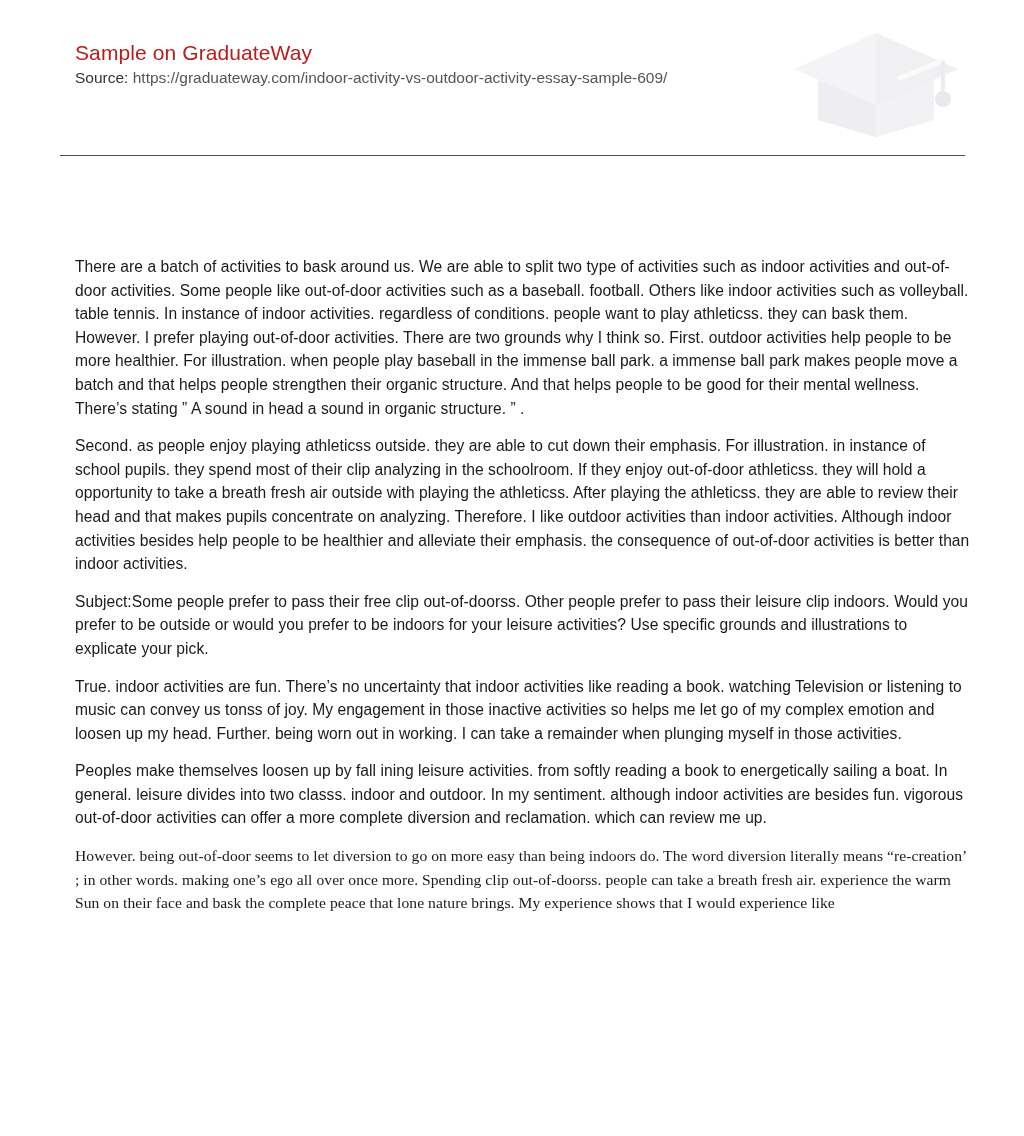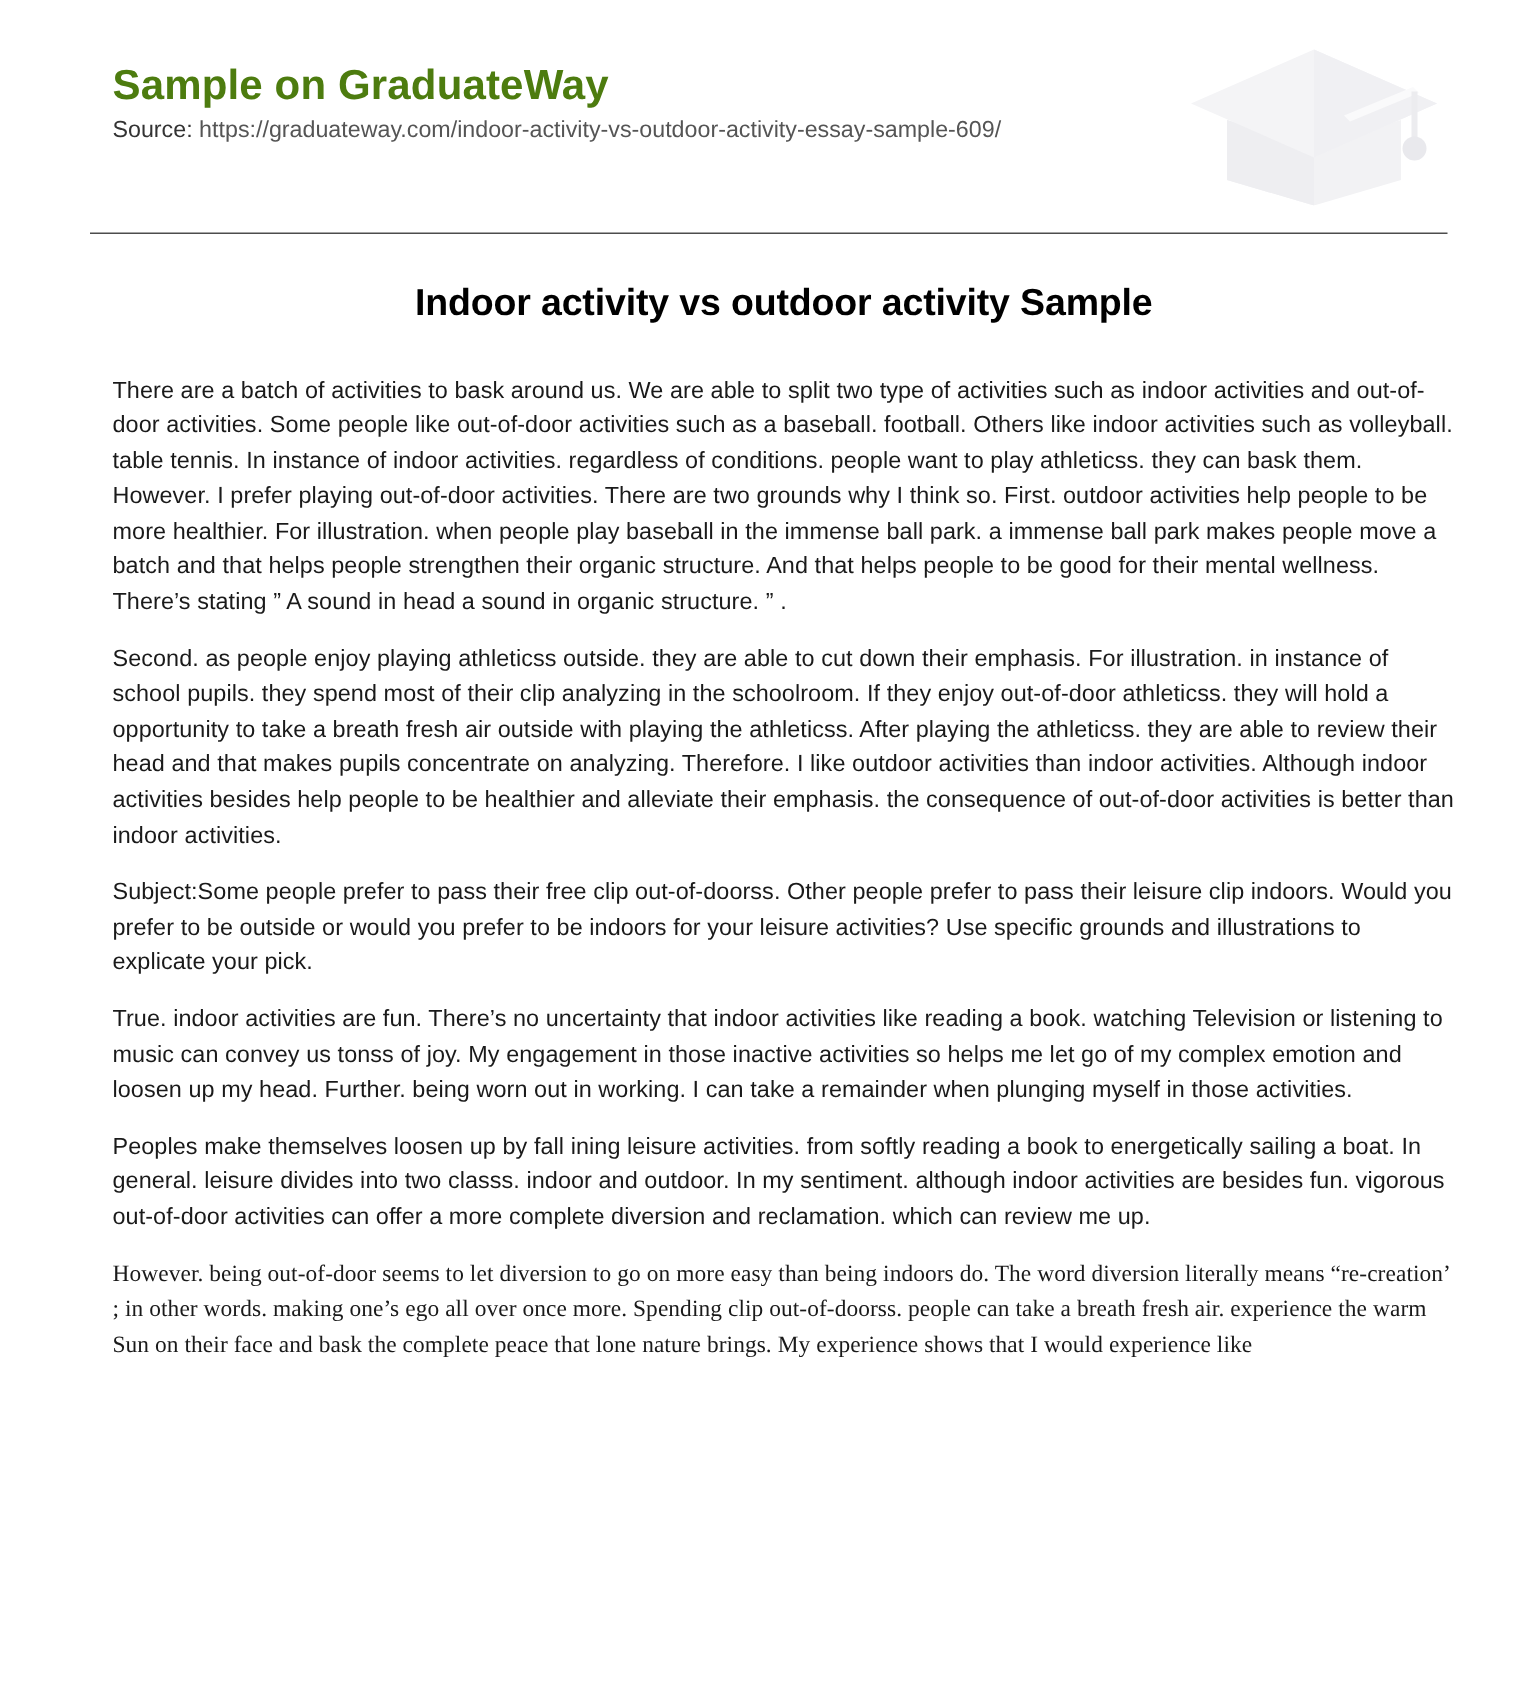--- a/index.html
+++ b/index.html
@@ -24,25 +24,25 @@
 
   
   .header {
     position: relative;
     padding: 40px 60px 0 75px;
     height: 115px;
     box-sizing: border-box;
   }
 
   .site-title {
-    font-size: 28px;
-    color: #4d7c0f;
+    font-size: 21px;
+    color: #b91c1c;
     line-height: 1.2;
     margin: 0;
-    font-weight: 700;
+    font-weight: 400;
     letter-spacing: 0.1px;
   }
 
   .source-line {
     margin-top: 3px;
     font-size: 15.5px;
     line-height: 1.3;
     white-space: nowrap;
   }
   .source-label {
@@ -85,21 +85,21 @@
     font-weight: bold;
     color: #000000;
     text-align: center;
     margin: 0;
     padding: 0 0 0 0;
     line-height: 1.3;
     letter-spacing: -0.1px;
   }
 
   .body-copy {
-    margin-top: 30px;
+    margin-top: 69px;
   }
 
   .body-copy p {
     margin: 0 0 14px 0;
     font-size: 15.6px;
     line-height: 23.6px;
     color: #1a1a1a;
     text-align: left;
     letter-spacing: 0.05px;
   }
@@ -132,21 +132,20 @@
         <path d="M110 52 L156 33 L160 37 L114 56 Z" fill="#fafafb"></path>
         <rect x="155" y="36" width="4" height="34" fill="#ececef"></rect>
         <circle cx="157" cy="74" r="8" fill="#e9e9ed"></circle>
       </svg>
     </div>
   </div>
 
   <div class="divider"></div>
 
   <div class="content">
-    <h1 class="doc-title">Indoor activity vs outdoor activity Sample</h1>
 
     <div class="body-copy">
       <p>There are a batch of activities to bask around us. We are able to split two type of activities such as indoor activities and out-of-door activities. Some people like out-of-door activities such as a baseball. football. Others like indoor activities such as volleyball. table tennis. In instance of indoor activities. regardless of conditions. people want to play athleticss. they can bask them. However. I prefer playing out-of-door activities. There are two grounds why I think so. First. outdoor activities help people to be more healthier. For illustration. when people play baseball in the immense ball park. a immense ball park makes people move a batch and that helps people strengthen their organic structure. And that helps people to be good for their mental wellness. There’s stating ” A sound in head a sound in organic structure. ” .</p>
       <p>Second. as people enjoy playing athleticss outside. they are able to cut down their emphasis. For illustration. in instance of school pupils. they spend most of their clip analyzing in the schoolroom. If they enjoy out-of-door athleticss. they will hold a opportunity to take a breath fresh air outside with playing the athleticss. After playing the athleticss. they are able to review their head and that makes pupils concentrate on analyzing. Therefore. I like outdoor activities than indoor activities. Although indoor activities besides help people to be healthier and alleviate their emphasis. the consequence of out-of-door activities is better than indoor activities.</p>
       <p>Subject:Some people prefer to pass their free clip out-of-doorss. Other people prefer to pass their leisure clip indoors. Would you prefer to be outside or would you prefer to be indoors for your leisure activities? Use specific grounds and illustrations to explicate your pick.</p>
       <p>True. indoor activities are fun. There’s no uncertainty that indoor activities like reading a book. watching Television or listening to music can convey us tonss of joy. My engagement in those inactive activities so helps me let go of my complex emotion and loosen up my head. Further. being worn out in working. I can take a remainder when plunging myself in those activities.</p>
       <p>Peoples make themselves loosen up by fall ining leisure activities. from softly reading a book to energetically sailing a boat. In general. leisure divides into two classs. indoor and outdoor. In my sentiment. although indoor activities are besides fun. vigorous out-of-door activities can offer a more complete diversion and reclamation. which can review me up.</p>
       <p>However. being out-of-door seems to let diversion to go on more easy than being indoors do. The word diversion literally means “re-creation’ ; in other words. making one’s ego all over once more. Spending clip out-of-doorss. people can take a breath fresh air. experience the warm Sun on their face and bask the complete peace that lone nature brings. My experience shows that I would experience like</p>
     </div>
   </div>

